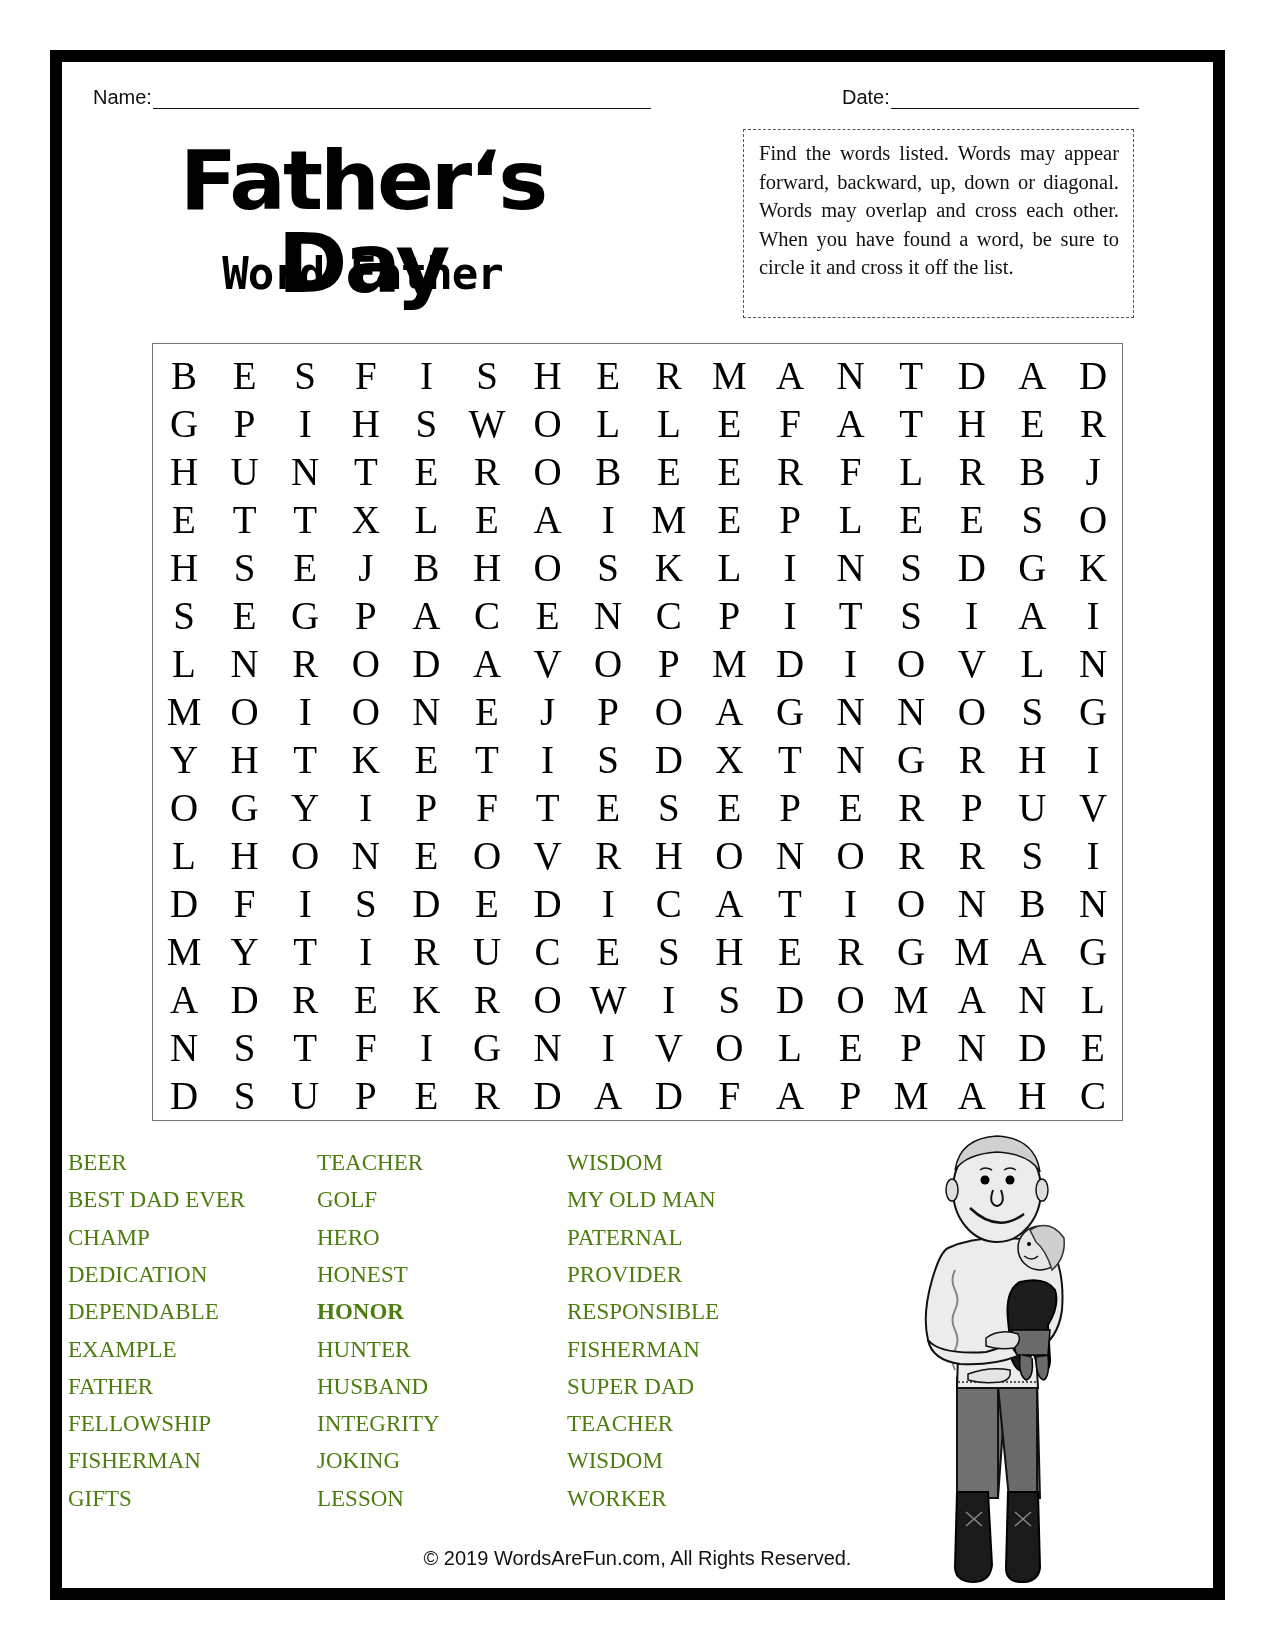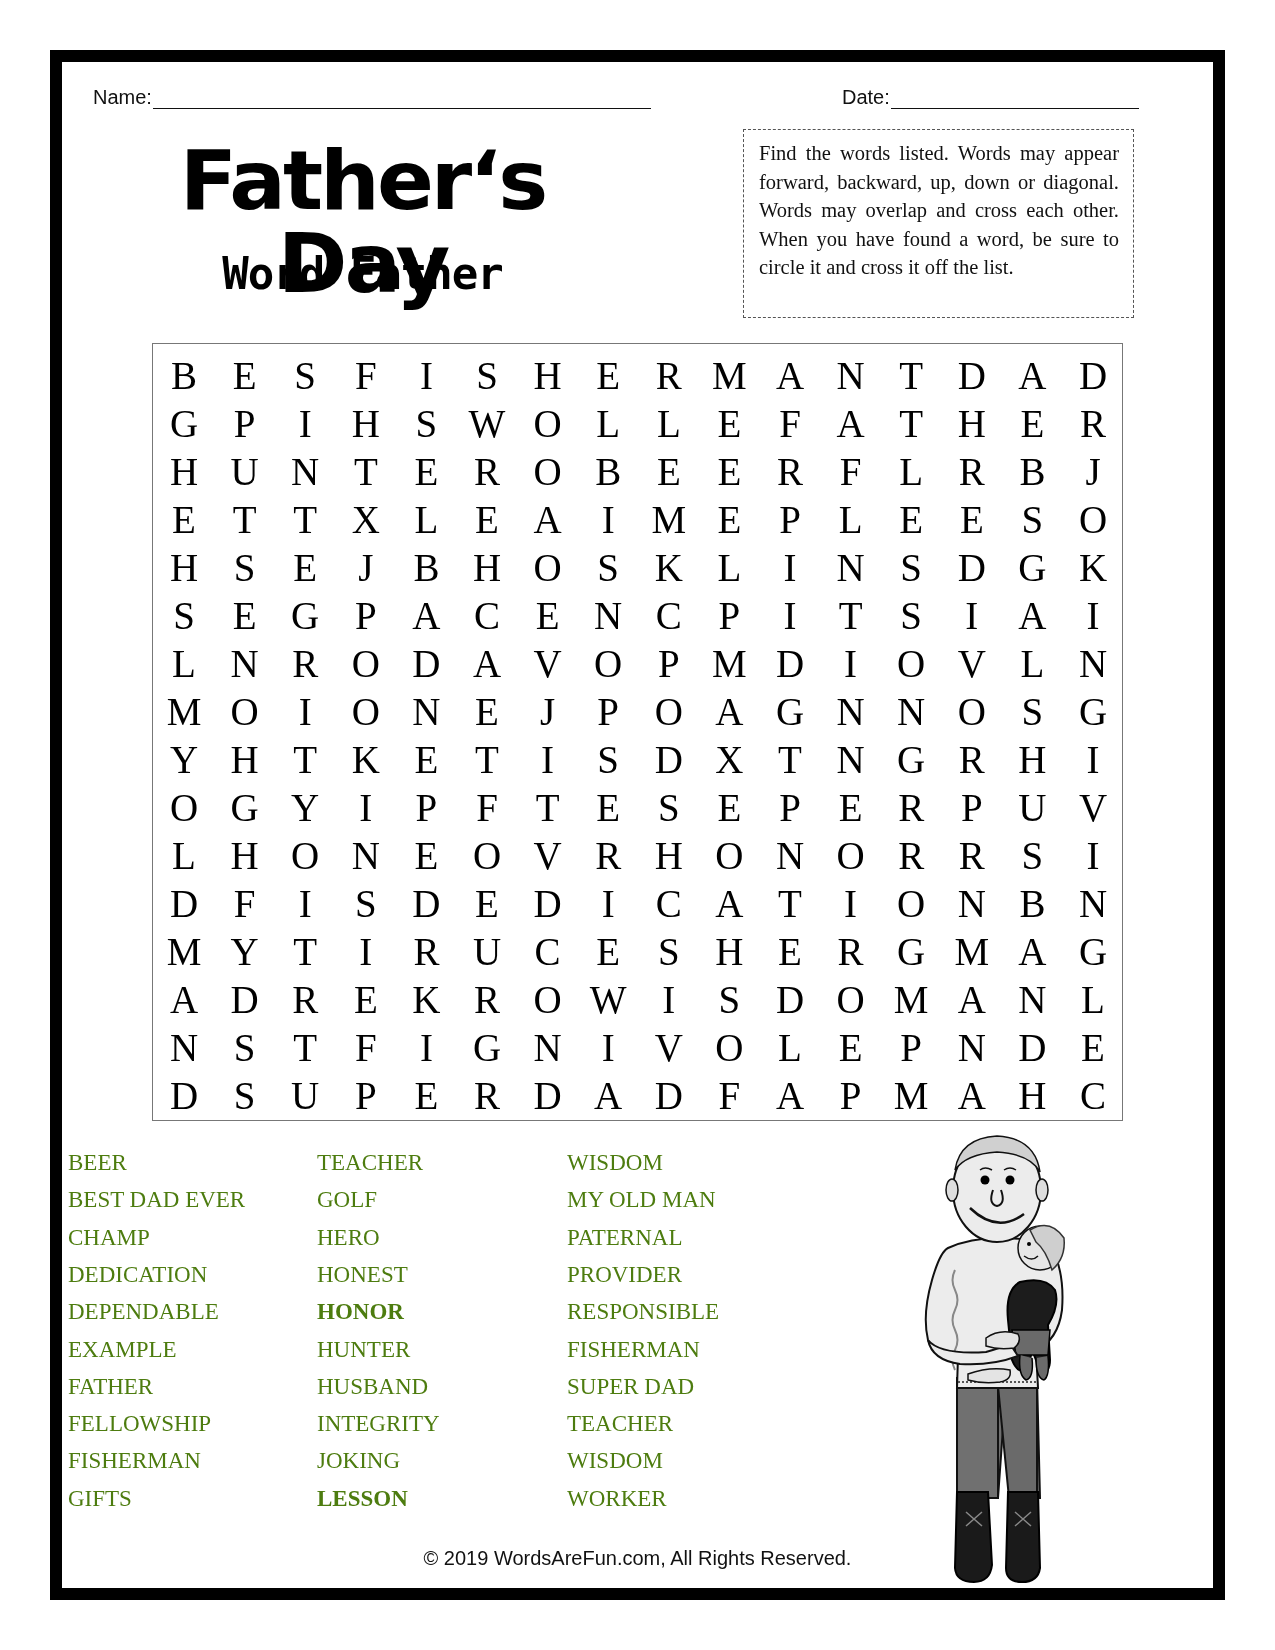--- a/index.html
+++ b/index.html
@@ -340,21 +340,21 @@
     <div class="word" style="left: 68px; top: 1484.7px;">GIFTS</div>
     <div class="word" style="left: 317px; top: 1149px;">TEACHER</div>
     <div class="word" style="left: 317px; top: 1186.3px;">GOLF</div>
     <div class="word" style="left: 317px; top: 1223.6px;">HERO</div>
     <div class="word" style="left: 317px; top: 1260.9px;">HONEST</div>
     <div class="word" style="left: 317px; top: 1298.2px; font-weight: bold;">HONOR</div>
     <div class="word" style="left: 317px; top: 1335.5px;">HUNTER</div>
     <div class="word" style="left: 317px; top: 1372.8px;">HUSBAND</div>
     <div class="word" style="left: 317px; top: 1410.1px;">INTEGRITY</div>
     <div class="word" style="left: 317px; top: 1447.4px;">JOKING</div>
-    <div class="word" style="left: 317px; top: 1484.7px; font-weight: bold;">LESSON</div>
+    <div class="word" style="left: 317px; top: 1484.7px;">LESSON</div>
     <div class="word" style="left: 567px; top: 1149px;">WISDOM</div>
     <div class="word" style="left: 567px; top: 1186.3px;">MY OLD MAN</div>
     <div class="word" style="left: 567px; top: 1223.6px;">PATERNAL</div>
     <div class="word" style="left: 567px; top: 1260.9px;">PROVIDER</div>
     <div class="word" style="left: 567px; top: 1298.2px;">RESPONSIBLE</div>
     <div class="word" style="left: 567px; top: 1335.5px;">FISHERMAN</div>
     <div class="word" style="left: 567px; top: 1372.8px;">SUPER DAD</div>
     <div class="word" style="left: 567px; top: 1410.1px;">TEACHER</div>
     <div class="word" style="left: 567px; top: 1447.4px;">WISDOM</div>
     <div class="word" style="left: 567px; top: 1484.7px;">WORKER</div>

